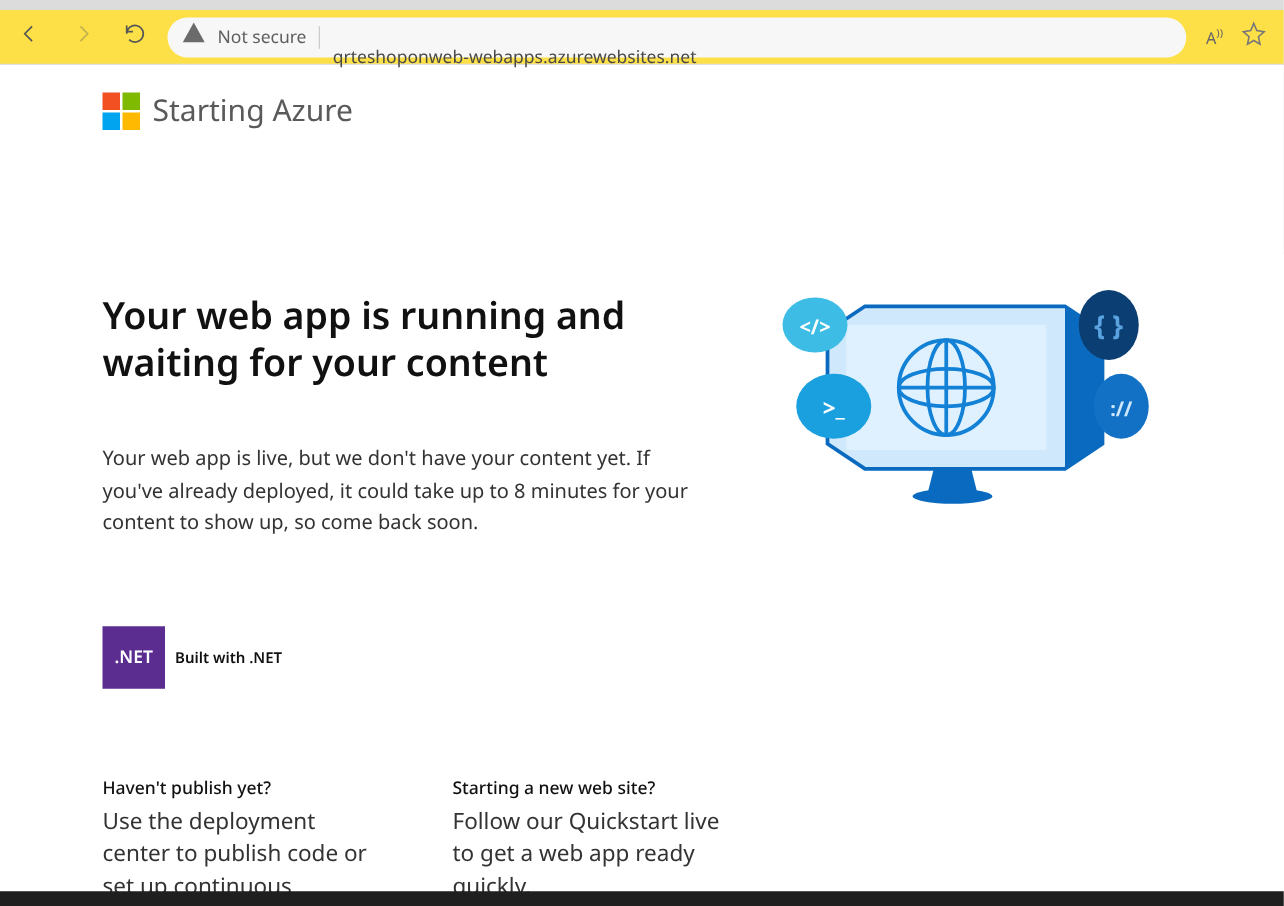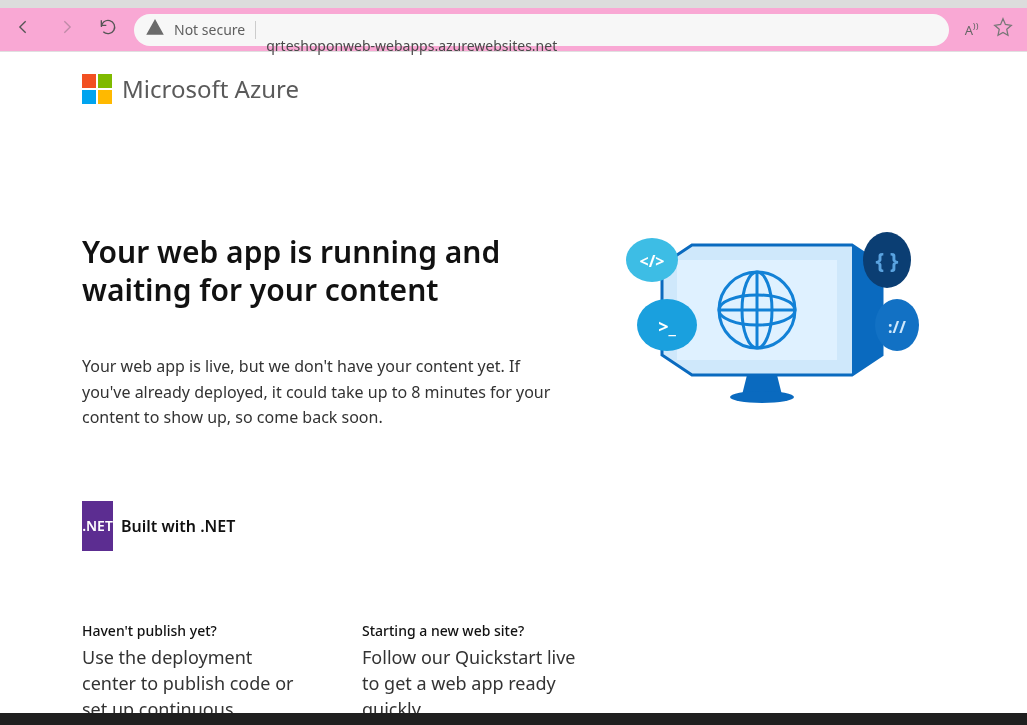--- a/index.html
+++ b/index.html
@@ -2,21 +2,21 @@
 <html><head>
 <meta charset="utf-8">
 <style>
   * { margin: 0; padding: 0; box-sizing: border-box; }
   html, body { width: 1027px; height: 725px; overflow: hidden; font-family: "Segoe UI", system-ui, -apple-system, sans-serif; background: #f0f0f0; }
 
   
   .chrome { background: #dcdcdc; }
   .tabstrip { height: 8px; display: flex; align-items: flex-end; padding-left: 8px; gap: 0; }
 
-  .addrbar { display: flex; align-items: center; height: 44px; background: #f9a8d4; border-bottom: 1px solid #e0e0e0; padding: 0 14px; gap: 16px; }
+  .addrbar { display: flex; align-items: center; height: 44px; background: #fde047; border-bottom: 1px solid #e0e0e0; padding: 0 14px; gap: 16px; }
   .nav-icons { display: flex; align-items: center; gap: 22px; }
   .addrbox { flex: 1; display: flex; align-items: center; height: 32px; border-radius: 16px; background: #f7f7f7; padding: 0 12px; gap: 10px; color: #5f5f5f; font-size: 14px; }
   .addrbox .sep { width: 1px; height: 18px; background: #ccc; }
   .addrbox .url { color: #494949; margin-top: 32px; }
   .right-icons { display: flex; align-items: center; gap: 14px; color: #555; }
 
   
   .page { background: #fff; height: calc(725px - 52px); overflow: hidden; padding: 20px 0 0 0; }
   .content { width: 910px; margin: 0 0 0 82px; }
 
@@ -28,22 +28,22 @@
   .win-logo span:nth-child(4) { background: #ffb900; }
   .brand-text { font-size: 24px; font-weight: 400; color: #5a5a5a; }
 
   .hero { display: flex; gap: 40px; margin-top: 100px; align-items: flex-start; }
   .hero-left { flex: 0 0 490px; margin-top: 28px; }
   .hero-left h1 { font-size: 30px; font-weight: 600; color: #111; line-height: 1.25; margin-bottom: 46px; }
   .hero-left p { font-size: 16px; color: #333; line-height: 1.6; }
   .hero-right { flex: 0 0 320px; text-align: center; padding-top: 0; }
 
   .built-row { display: flex; align-items: center; gap: 8px; margin-top: 70px; }
-  .dotnet-badge { width: 31px; height: 50px; background: #5c2d91; color: #fff; display: flex; align-items: center; justify-content: center; font-weight: 600; font-size: 14px; }
-  .built-text { font-size: 16px; font-weight: 600; color: #111; }
+  .dotnet-badge { width: 50px; height: 50px; background: #5c2d91; color: #fff; display: flex; align-items: center; justify-content: center; font-weight: 600; font-size: 14px; }
+  .built-text { font-size: 12px; font-weight: 600; color: #111; }
 
   .cards { display: flex; gap: 60px; margin-top: 70px; }
   .card { width: 220px; }
   .card .ct { font-size: 14px; font-weight: 500; color: #111; margin-bottom: 4px; }
   .card .cd { font-size: 18px; color: #333; line-height: 1.45; }
   .btn { display: inline-block; background: #0078d4; color: #fff; font-size: 14px; padding: 9px 16px; margin-top: 20px; border: none; cursor: pointer; }
 
   .warn-icon svg { width: 18px; height: 18px; fill: #6b6b6b; }
   .nav-icons svg { width: 20px; height: 20px; stroke: #555; stroke-width: 1.6; fill: none; }
 
@@ -86,21 +86,21 @@
 
 <div class="page">
   <div class="content">
     <div class="logo-row">
       <div class="win-logo">
           <span></span>
           <span></span>
           <span></span>
           <span></span>
         </div>
-      <div class="brand-text">Microsoft Azure</div>
+      <div class="brand-text">Starting Azure</div>
     </div>
 
     <div class="hero">
       <div class="hero-left">
         <h1>Your web app is running and waiting for your content</h1>
         <p>Your web app is live, but we don't have your content yet. If you've already deployed, it could take up to 8 minutes for your content to show up, so come back soon.</p>
       </div>
       <div class="hero-right">
         <svg width="300" height="220" viewBox="0 0 300 220">
 

